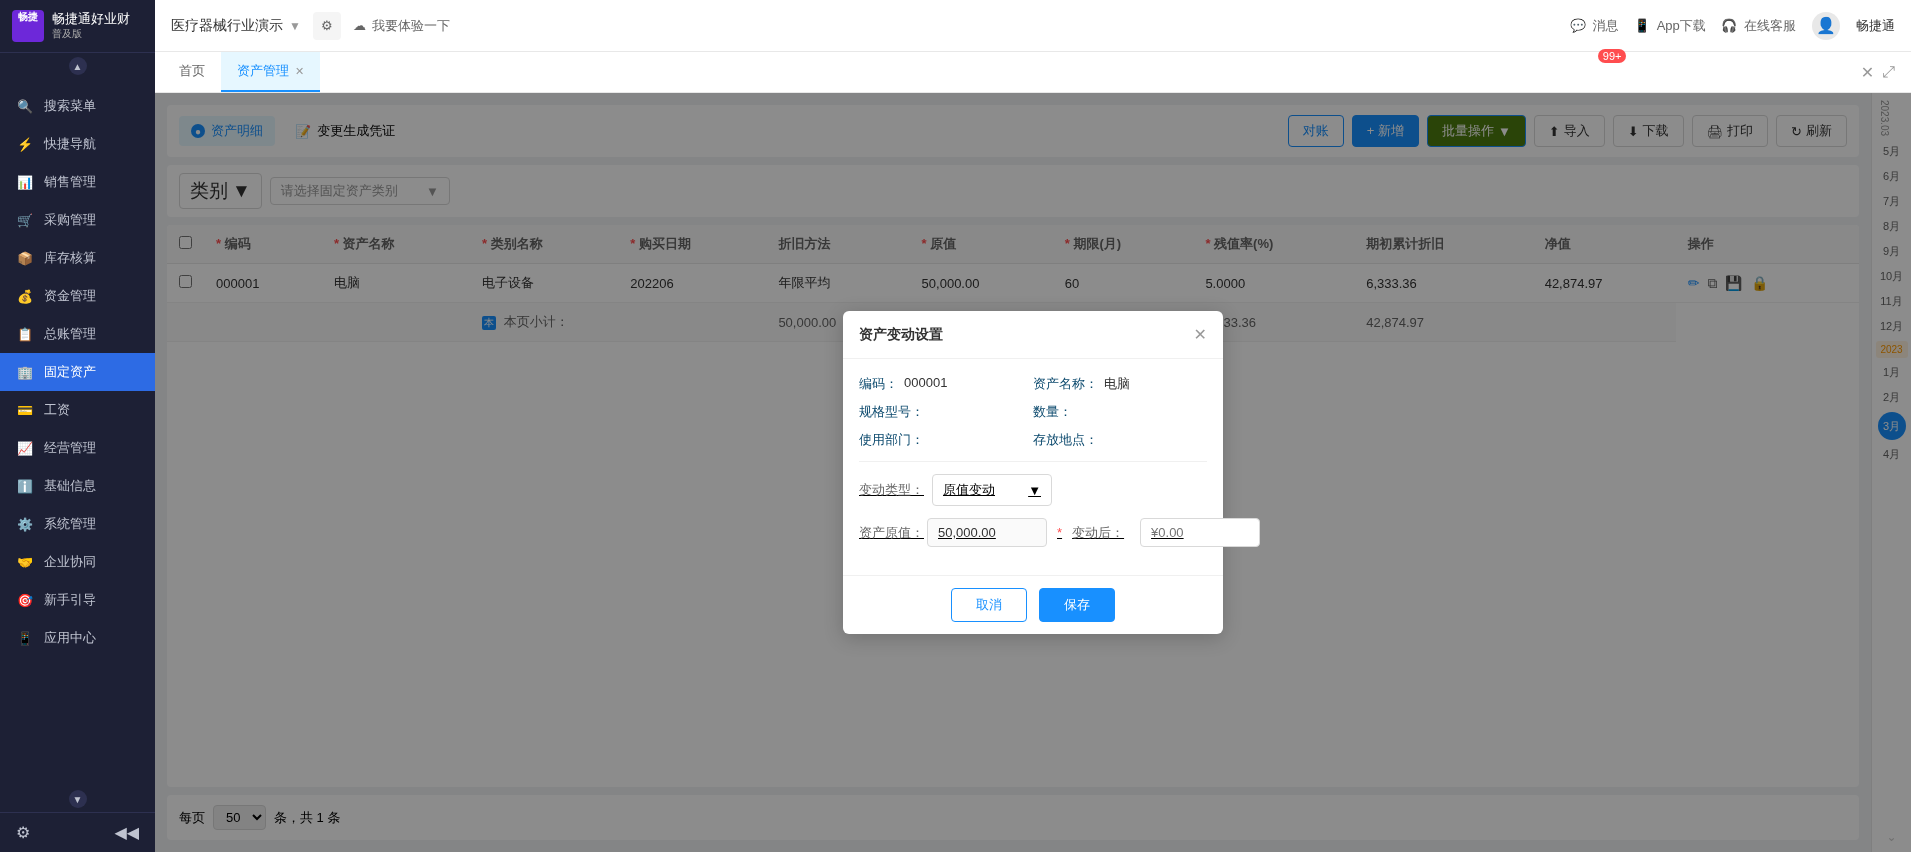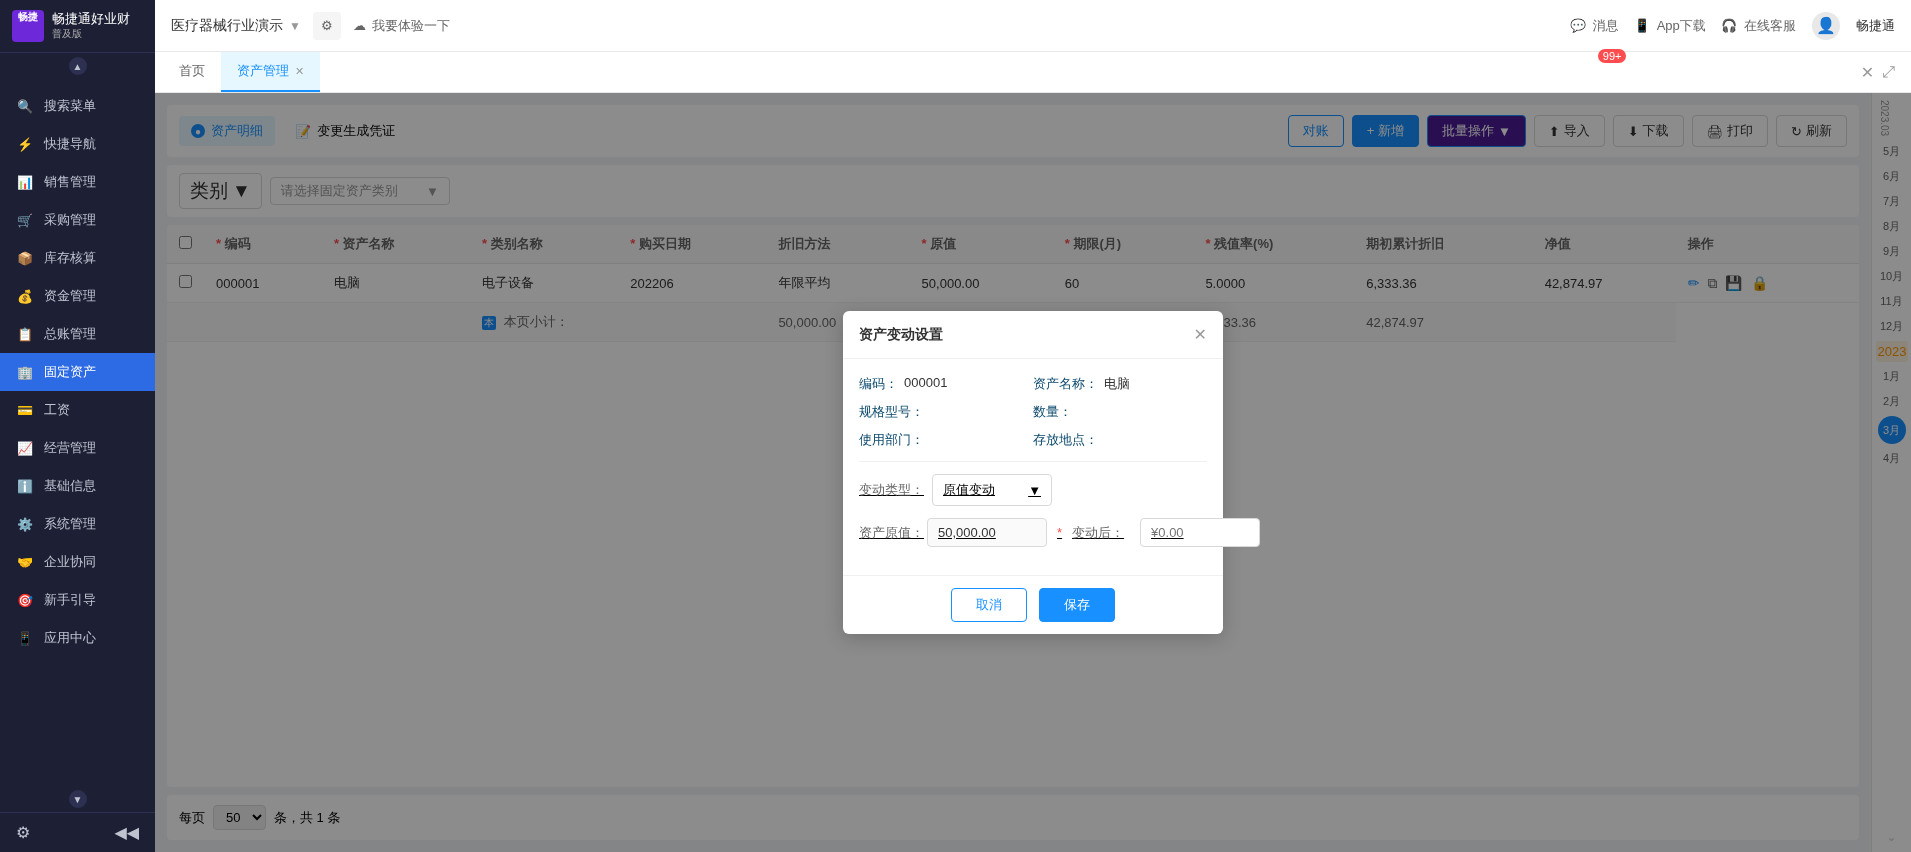--- a/index.html
+++ b/index.html
@@ -51,21 +51,21 @@
     
     
     .page-toolbar { background: white; padding: 10px 12px; display: flex; align-items: center; gap: 8px; border-radius: 4px; }
     .toolbar-tab { padding: 6px 12px; border-radius: 4px; cursor: pointer; font-size: 13px; display: flex; align-items: center; gap: 6px; }
     .toolbar-tab.active { background: #e6f7ff; color: #1890ff; }
     .toolbar-tab-icon { width: 14px; height: 14px; border-radius: 50%; background: #1890ff; display: flex; align-items: center; justify-content: center; color: white; font-size: 10px; }
     .toolbar-right { margin-left: auto; display: flex; align-items: center; gap: 8px; }
     .btn { padding: 6px 14px; border-radius: 4px; cursor: pointer; font-size: 13px; display: flex; align-items: center; gap: 4px; border: 1px solid #d9d9d9; background: white; color: #333; }
     .btn-primary { background: #1890ff; color: white; border-color: #1890ff; }
     .btn-primary-outline { background: white; color: #1890ff; border-color: #1890ff; }
-    .btn-dropdown { background: #4c1d95; color: white; border-color: #1890ff; }
+    .btn-dropdown { background: #4d7c0f; color: white; border-color: #1890ff; }
     
     
     .filter-bar { background: white; padding: 8px 12px; display: flex; align-items: center; gap: 8px; border-radius: 4px; }
     .filter-select { display: flex; align-items: center; gap: 4px; padding: 4px 10px; border: 1px solid #d9d9d9; border-radius: 4px; cursor: pointer; background: white; color: #333; font-size: 19px; }
     .filter-select-wide { min-width: 180px; padding: 4px 10px; border: 1px solid #d9d9d9; border-radius: 4px; display: flex; align-items: center; gap: 4px; cursor: pointer; background: white; color: #999; font-size: 13px; }
     
     
     .table-container { background: white; border-radius: 4px; overflow: auto; flex: 1; }
     table { width: 100%; border-collapse: collapse; }
     thead th { background: #fafafa; padding: 10px 12px; text-align: left; font-size: 13px; color: #666; border-bottom: 1px solid #e8e8e8; white-space: nowrap; }
@@ -370,21 +370,21 @@
       <div class="right-sidebar">
         <div class="month-item" style="font-size:10px;writing-mode:vertical-lr;color:#999;height:40px;line-height:1.2;padding:2px;">2023.03</div>
         <div class="month-item">5月</div>
         <div class="month-item">6月</div>
         <div class="month-item">7月</div>
         <div class="month-item">8月</div>
         <div class="month-item">9月</div>
         <div class="month-item">10月</div>
         <div class="month-item">11月</div>
         <div class="month-item">12月</div>
-        <div style="font-size:13px;color:#ff9900;background:#fff3e0;border-radius:3px;padding:3px 2px;text-align:center;width:32px;margin:2px 0;">2023</div>
+        <div style="font-size:10px;color:#ff9900;background:#fff3e0;border-radius:3px;padding:3px 2px;text-align:center;width:32px;margin:2px 0;">2023</div>
         <div class="month-item">1月</div>
         <div class="month-item">2月</div>
         <div class="month-item active" style="background:#1890ff;color:white;border-radius:50%;width:28px;height:28px;display:flex;align-items:center;justify-content:center;font-size:11px;margin:2px auto;">3月</div>
         <div class="month-item">4月</div>
         <div style="margin-top:auto;width:100%;display:flex;justify-content:center;padding:4px 0;">
           <span style="color:#ccc;font-size:12px;">⌄</span>
         </div>
       </div>
 
       <div class="modal-overlay">

